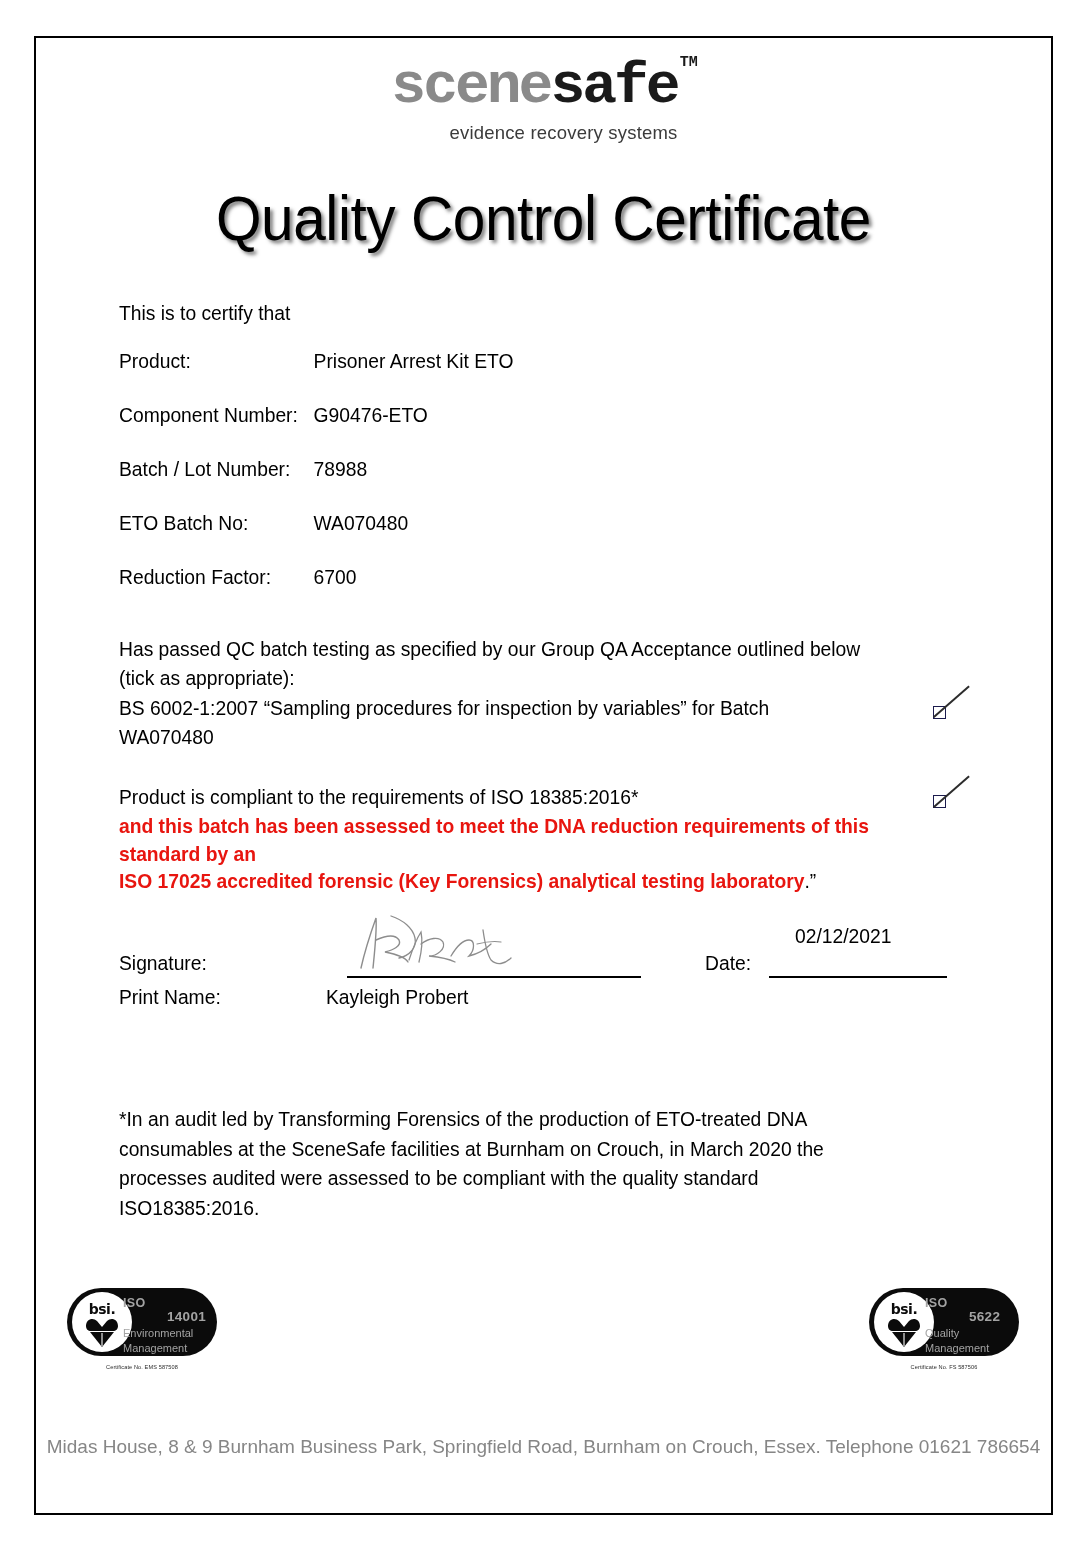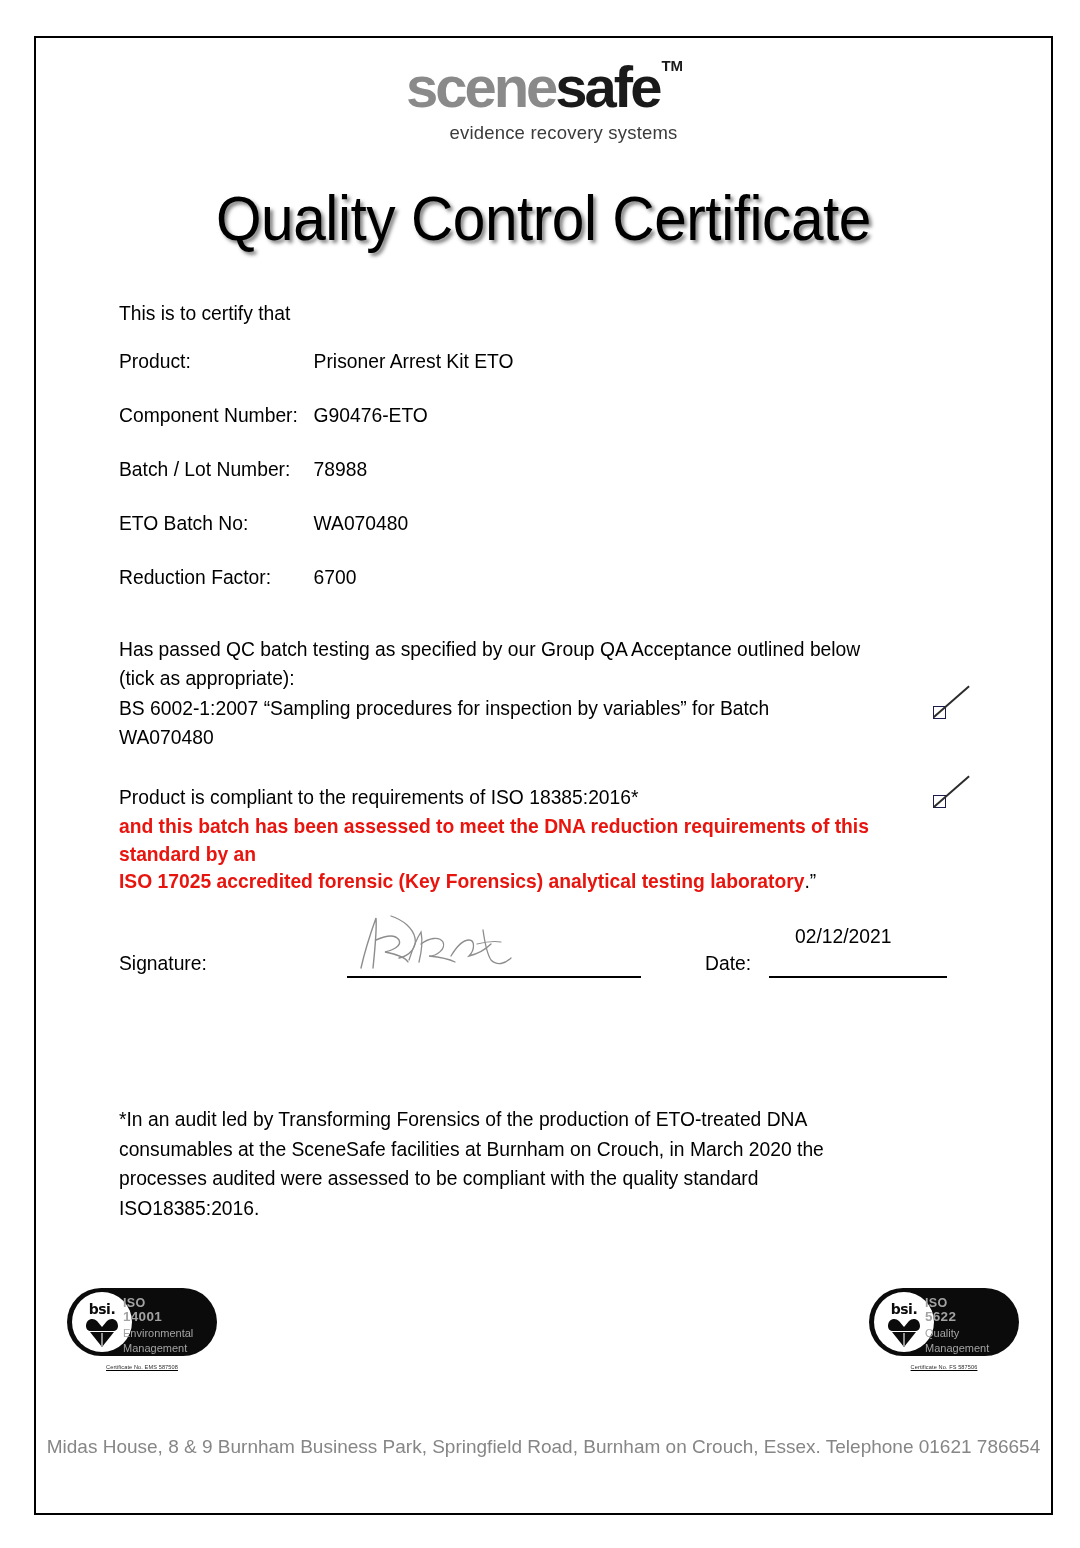--- a/index.html
+++ b/index.html
@@ -37,21 +37,21 @@
 
   
   .logo-block {
     position: absolute;
     left: 0;
     top: 22px;
     width: 100%;
     text-align: center;
   }
   .logo-word {
-    font-family: Liberation Sans, sans-serif;
+    font-family: Liberation Mono, monospace;
     font-weight: bold;
     font-size: 58px;
     letter-spacing: -3px;
     line-height: 1;
     display: inline-block;
     position: relative;
   }
   .logo-scene { color: #8a8a8a; }
   .logo-safe  { color: #1a1a1a; }
   .logo-tm {
@@ -253,21 +253,20 @@
     left: 85px;
     top: 1068px;
     width: 790px;
     line-height: 1.44;
   }
 
   
   .badge {
     position: absolute;
     width: 150px;
-    text-decoration: underline;
   }
   .badge-left  { left: 33px; top: 1252px; }
   .badge-right { left: 835px; top: 1252px; }
 
   .badge-pill {
     position: relative;
     width: 150px;
     height: 68px;
     background: #0b0b0b;
     border-radius: 34px;
@@ -303,21 +302,21 @@
   }
   .badge-text {
     position: absolute;
     left: 56px;
     top: 9px;
     color: #a3a3a3;
     font-family: "Liberation Sans", sans-serif;
     line-height: 1.06;
   }
   .badge-iso  { font-size: 12.5px; font-weight: bold; letter-spacing: 0.3px; }
-  .badge-num  { font-size: 13.5px; font-weight: bold; letter-spacing: 0.3px; }
+  .badge-num  { font-size: 13.5px; font-weight: bold; letter-spacing: 0.3px; margin-left: 44px; }
   .badge-sub  { font-size: 11px; margin-top: 2px; line-height: 1.25; }
   .badge-cert {
     margin-top: 8px;
     text-align: center;
     font-family: "Liberation Sans", sans-serif;
     font-size: 5.6px;
     color: #2b2b2b;
     letter-spacing: 0.1px;
   }
 
@@ -415,20 +414,24 @@
         <path d="M126 34 C134 32 144 31 150 32" stroke="#8d8d8d" stroke-width="1.2" stroke-linecap="round"></path>
       </svg>
 
       <div class="sig-line"></div>
 
       <div class="body-text date-label">Date:</div>
       <div class="date-value">02/12/2021</div>
       <div class="date-line"></div>
     </div>
 
+    <div class="name-row">
+      <div class="body-text nr-label">Print Name:</div>
+      <div class="body-text nr-value">Kayleigh Probert</div>
+    </div>
 
 
   </div>
 
   <div class="body-text footnote">*In an audit led by Transforming Forensics of the production of ETO-treated DNA consumables at the SceneSafe facilities at Burnham on Crouch, in March 2020 the processes audited were assessed to be compliant with the quality standard ISO18385:2016.</div>
 
   <div class="badge badge-left">
     <div class="badge-pill">
       <div class="badge-circle">
         <div class="bsi-word">bsi.</div>

